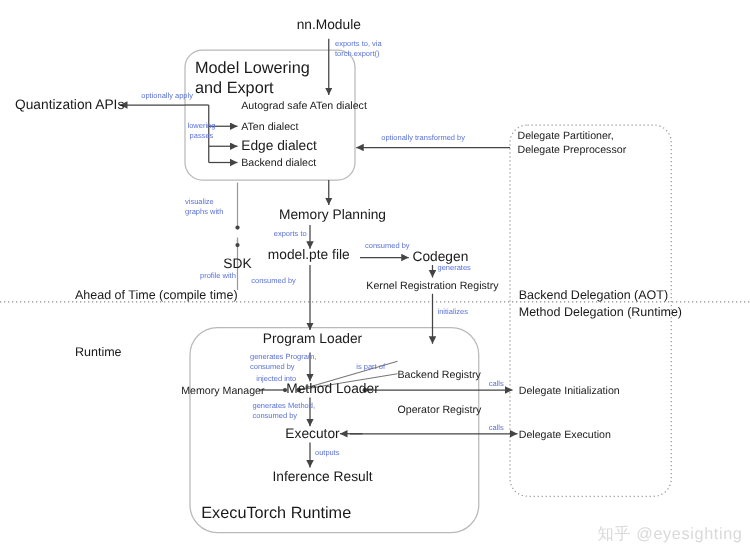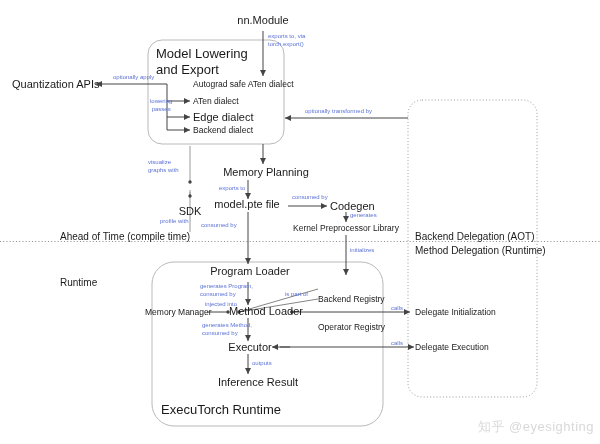--- a/index.html
+++ b/index.html
@@ -104,22 +104,24 @@
 
   <div class="node n-xs" style="left:193px;top:79px;">Autograd safe ATen dialect</div>
   <div class="node n-xs" style="left:193px;top:96px;">ATen dialect</div>
   <div class="node n-md" style="left:193px;top:111px;">Edge dialect</div>
   <div class="node n-xs" style="left:193px;top:125px;">Backend dialect</div>
 
   <div class="node n-md cx" style="left:266px;top:166px;">Memory Planning</div>
   <div class="node n-md cx" style="left:190px;top:205px;">SDK</div>
   <div class="node n-lg cx" style="left:247px;top:198px;">model.pte file</div>
   <div class="node n-md" style="left:330px;top:200px;">Codegen</div>
-  <div class="node n-xs cx" style="left:346px;top:223px;">Kernel Preprocessor Library</div>
+  <div class="node n-xs cx" style="left:346px;top:223px;">Kernel Registration Registry</div>
 
+  <div class="node n-xs" style="left:414px;top:103px;line-height:11px;white-space:pre-line;">Delegate Partitioner,
+Delegate Preprocessor</div>
 
   <div class="node n-lg cx" style="left:250px;top:265px;">Program Loader</div>
   <div class="node n-xs" style="left:145px;top:307px;">Memory Manager</div>
   <div class="node n-md" style="left:229px;top:305px;">Method Loader</div>
   <div class="node n-xs" style="left:318px;top:283px;margin-top:39px;">Operator Registry</div>
   <div class="node n-xs" style="left:318px;top:294px;">Backend Registry</div>
   <div class="node n-md cx" style="left:250px;top:341px;">Executor</div>
   <div class="node n-md cx" style="left:258px;top:376px;">Inference Result</div>
 
   <div class="node n-xs" style="left:415px;top:307px;">Delegate Initialization</div>

